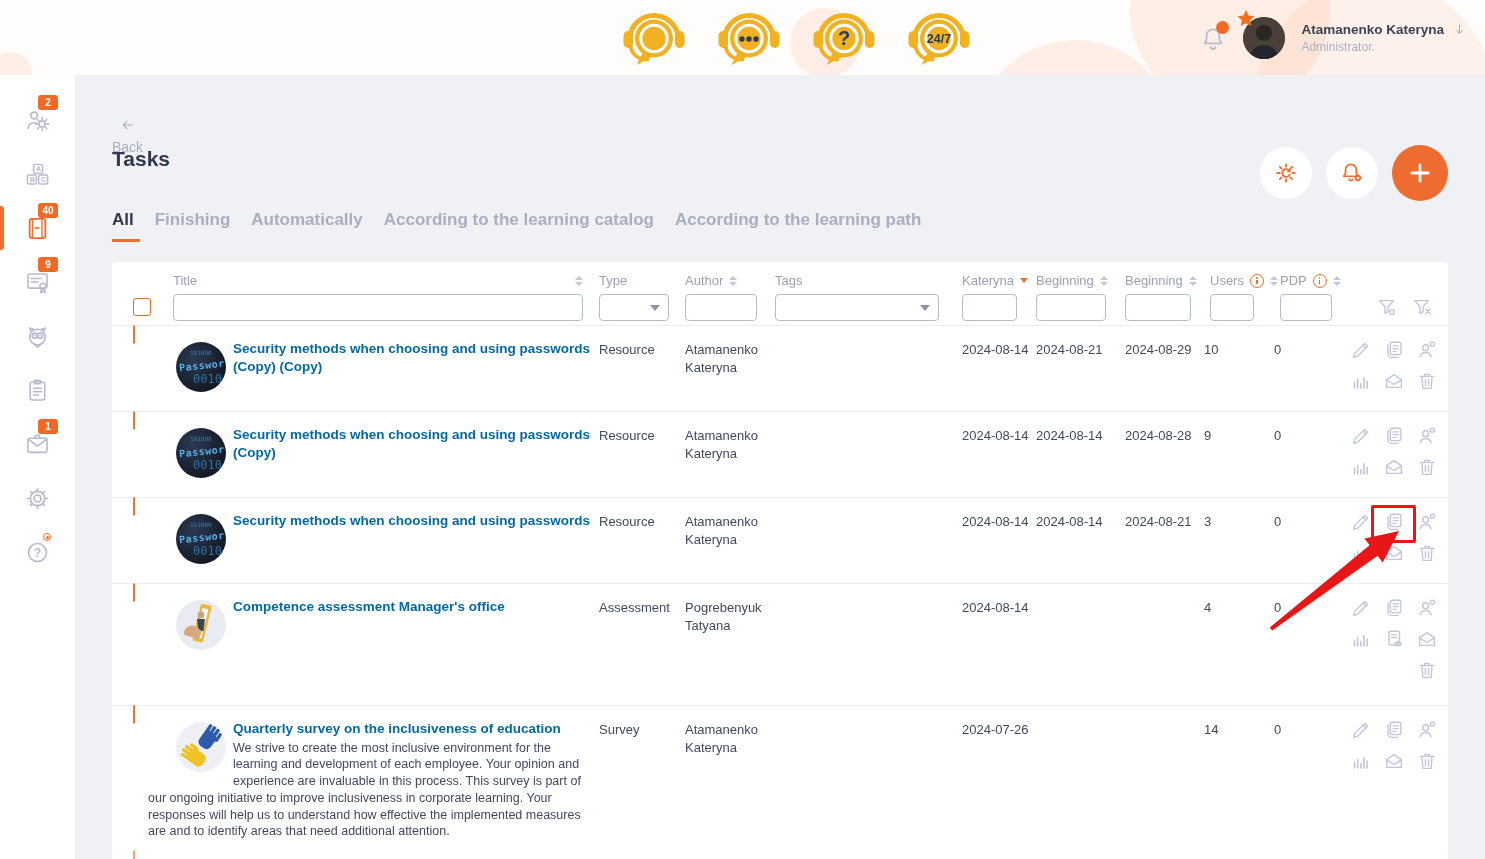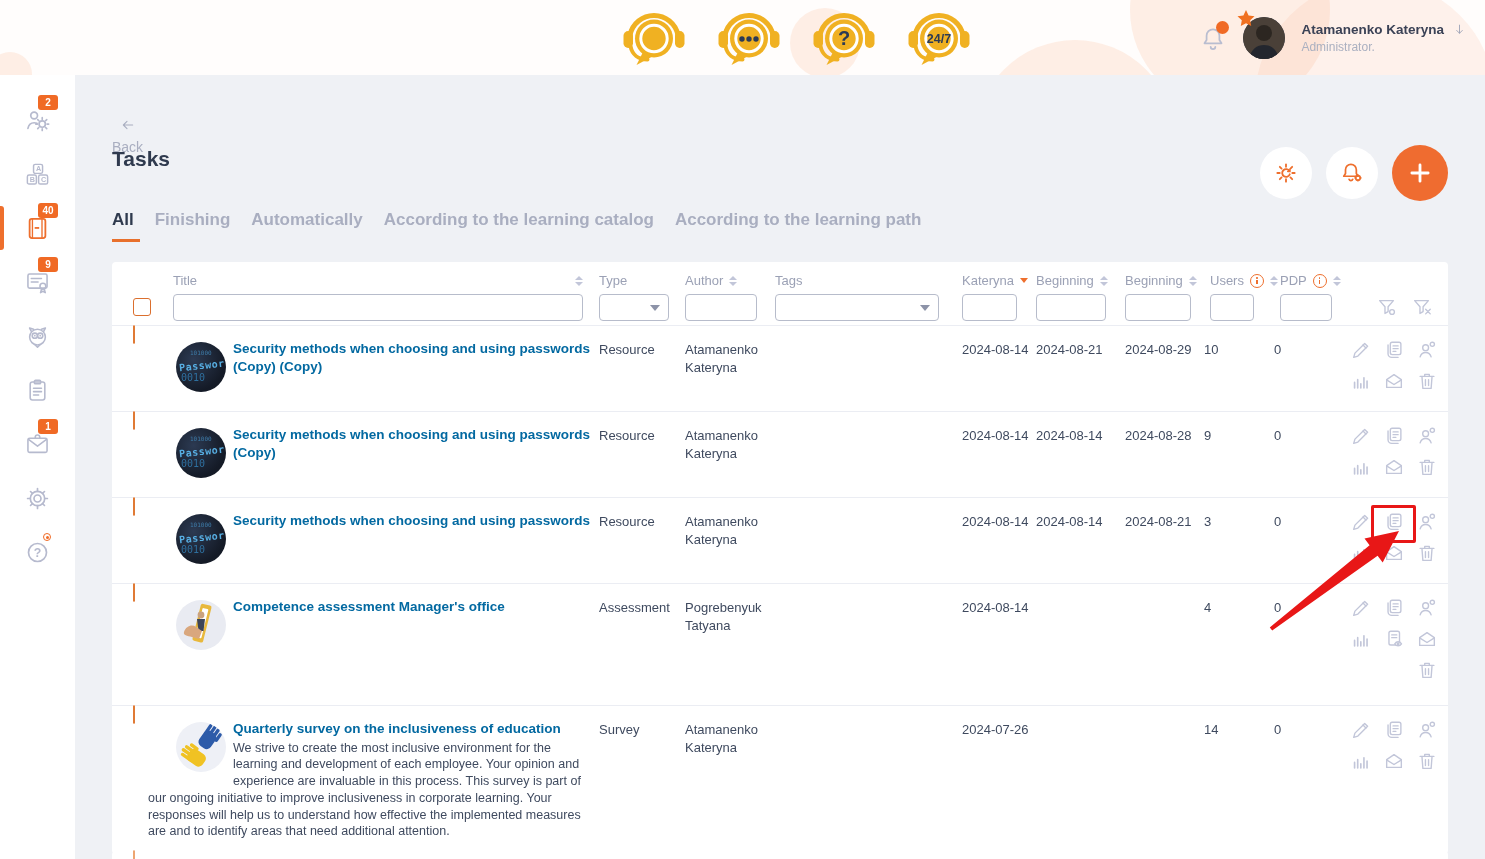--- a/index.html
+++ b/index.html
@@ -79,21 +79,21 @@
   .funnels { display:flex; gap:13px; align-items:center; padding-left:42px; color:#c2c6d9; }
   .funnels svg { width:22px; height:22px; }
 
   .trow { border-top:1px solid #ebedf3; align-items:start; }
   .trow .cbx { margin:13px 0 0 21px; border-color:#e07a35; }
   .ccontent { padding-top:14px; font-size:13.5px; overflow:hidden; }
   .thumb { float:left; width:50px; height:50px; border-radius:50%; margin:2px 7px 4px 28px; position:relative; overflow:hidden; }
   .th-pass { background:radial-gradient(circle at 35% 35%, #2c3a52 0%, #141a26 70%); }
   .th-pass .b1 { position:absolute; left:14px; top:7px; font-family:"DejaVu Sans Mono",monospace; font-size:6px; color:#3d7ba8; }
   .th-pass .wd { position:absolute; left:3px; top:18px; font-family:"DejaVu Sans Mono",monospace; font-size:10px; font-weight:bold; color:#57aee2; transform:rotate(-6deg); letter-spacing:.5px; }
-  .th-pass .b2 { position:absolute; left:5px; top:30px; font-family:"DejaVu Sans Mono",monospace; font-size:10px; color:#2e6f9e; }
+  .th-pass .b2 { position:absolute; left:17px; top:30px; font-family:"DejaVu Sans Mono",monospace; font-size:12px; color:#2e6f9e; }
   .th-assess { background:#e9ebf2; }
   .th-survey { background:#eef0f6; }
   .rowtitle { display:block; color:#0369a1; font-weight:bold; line-height:1.3; text-decoration:none; cursor:pointer; }
   .rowdesc { font-size:12.5px; color:#3f4a5f; line-height:1.34; margin-top:2px; padding-bottom:14px; }
   .dcell { padding-top:15px; font-size:13px; color:#3f4a5f; line-height:1.4; padding-left:6px; }
   .num { text-align:left; padding-left:0; padding-right:14px; }
   .acts { display:grid; grid-template-columns:repeat(3,33px); padding:13px 0 12px 16px; row-gap:9px; color:#c2c6d9; }
   .acts .ai { width:22px; height:22px; cursor:pointer; }
   .acts .ai svg { width:22px; height:22px; }
 

